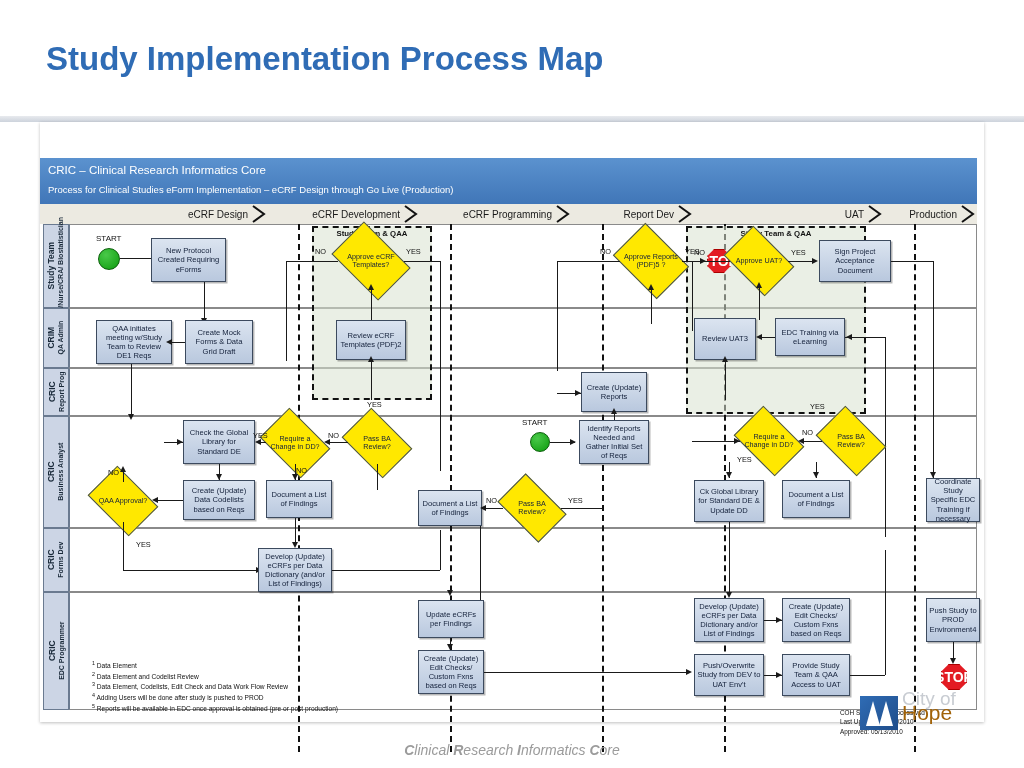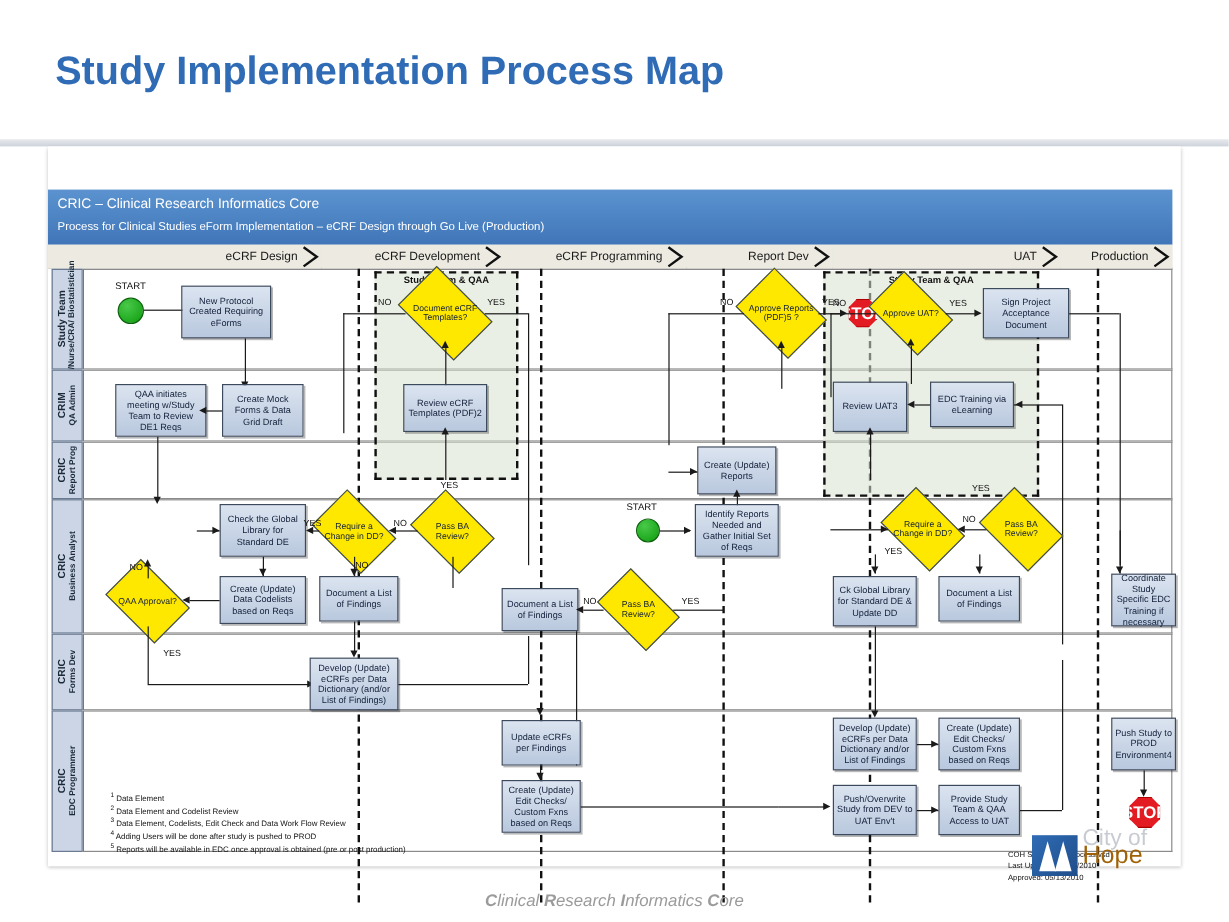--- a/index.html
+++ b/index.html
@@ -294,21 +294,21 @@
     <div class="ln lnh" style="left:80px;top:108px;width:40px;"></div>
     <div class="arrow ar-r" style="left:120px;top:105px;"></div>
 
     <div class="node proc" style="left:111px;top:88px;width:75px;height:44px;">New Protocol Created Requiring eForms</div>
 
     <div class="ln lnv" style="left:164px;top:132px;height:38px;"></div>
     <div class="arrow ar-d" style="left:161px;top:168px;"></div>
 
     <div class="node dec" style="left:298px;top:88px;width:66px;height:46px;">
       <div class="dshape"></div>
-      <div class="dtext">Document eCRF Templates?</div>
+      <div class="dtext">Approve eCRF Templates?</div>
     </div>
     <div class="edge-label" style="left:275px;top:97px;">NO</div>
     <div class="edge-label" style="left:366px;top:97px;">YES</div>
 
     <div class="ln lnh" style="left:246px;top:111px;width:52px;"></div>
     <div class="ln lnv" style="left:246px;top:111px;height:100px;"></div>
 
     <div class="ln lnh" style="left:364px;top:111px;width:36px;"></div>
     <div class="ln lnv" style="left:400px;top:111px;height:210px;"></div>
 

